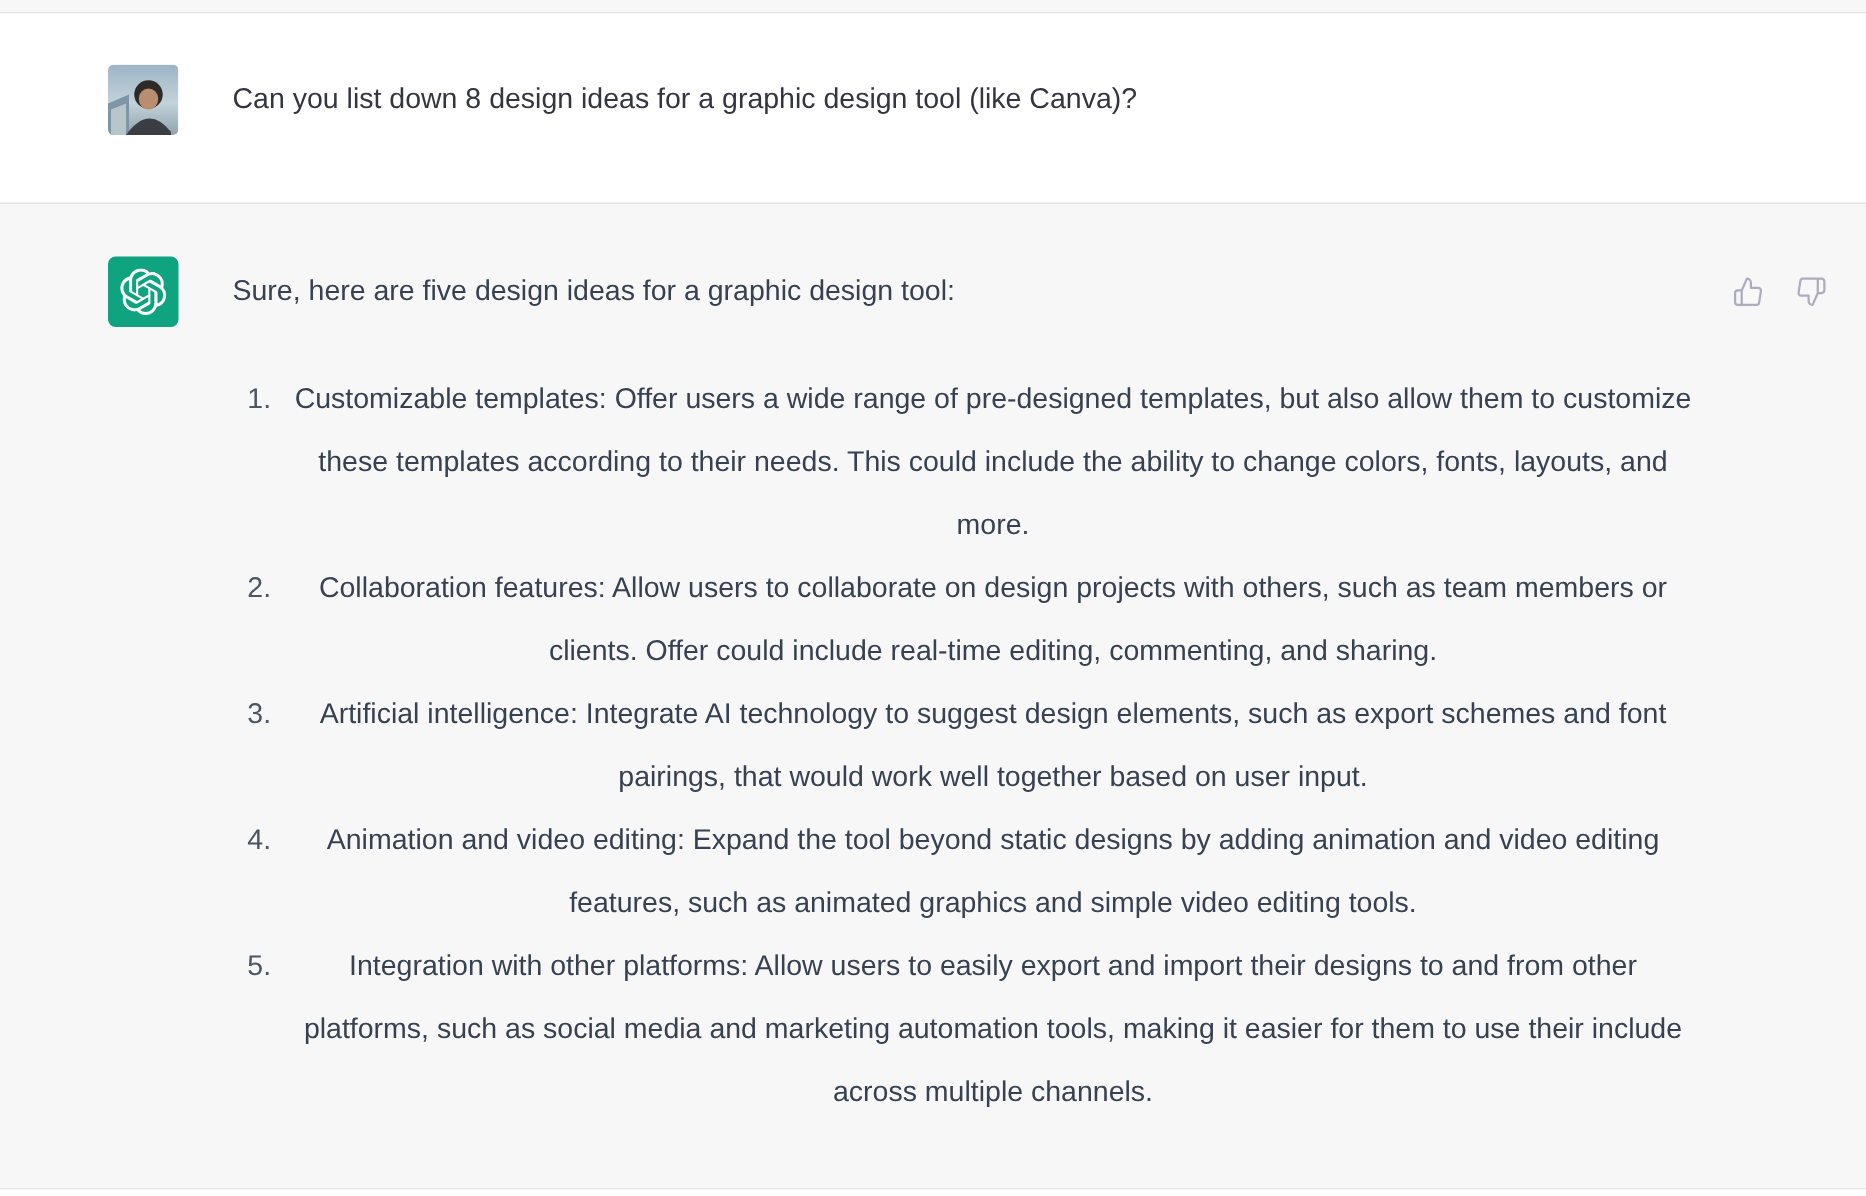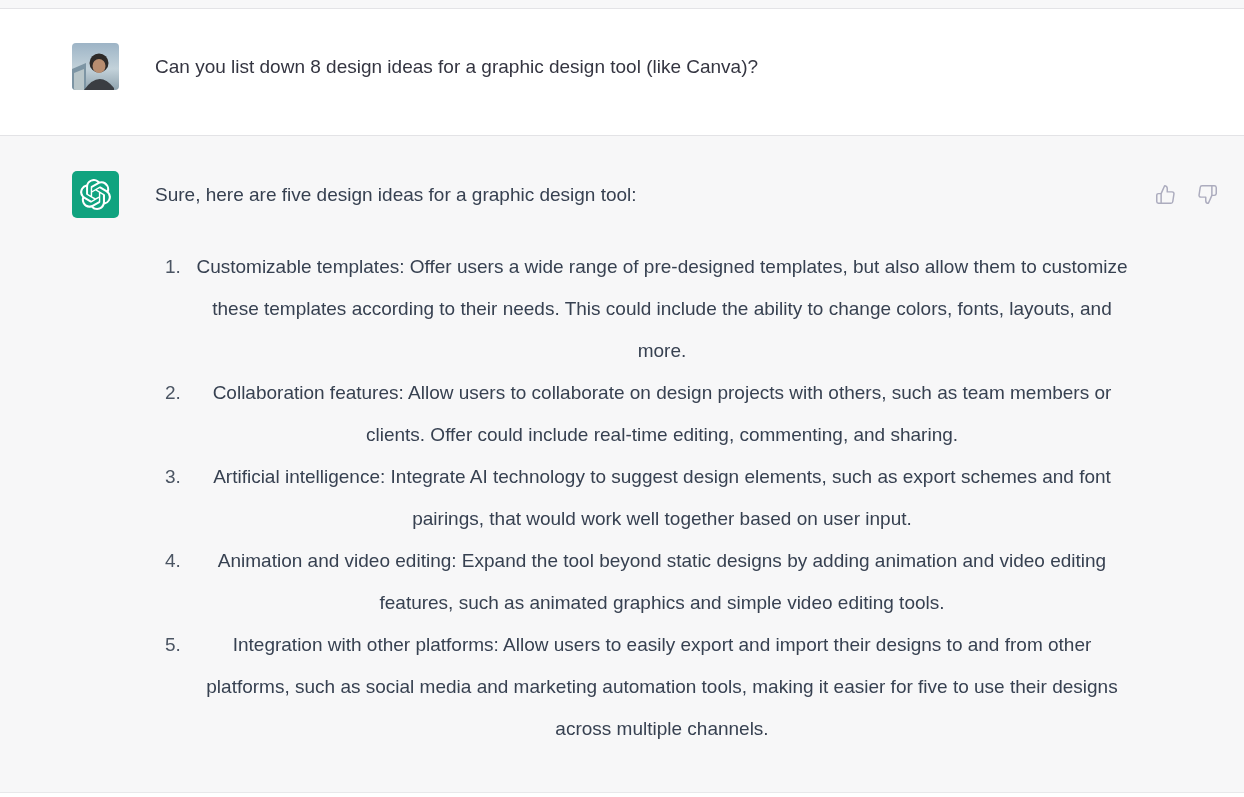--- a/index.html
+++ b/index.html
@@ -118,21 +118,21 @@
       <path d="M22.2819 9.8211a5.9847 5.9847 0 0 0-.5157-4.9108 6.0462 6.0462 0 0 0-6.5098-2.9A6.0651 6.0651 0 0 0 4.9807 4.1818a5.9847 5.9847 0 0 0-3.9977 2.9 6.0462 6.0462 0 0 0 .7427 7.0966 5.98 5.98 0 0 0 .511 4.9107 6.051 6.051 0 0 0 6.5146 2.9001A5.9847 5.9847 0 0 0 13.2599 24a6.0557 6.0557 0 0 0 5.7718-4.2058 5.9894 5.9894 0 0 0 3.9977-2.9001 6.0557 6.0557 0 0 0-.7475-7.073zM13.2599 22.4299a4.4755 4.4755 0 0 1-2.8764-1.0408l.1419-.0804 4.7783-2.7582a.7948.7948 0 0 0 .3927-.6813v-6.7369l2.02 1.1686a.071.071 0 0 1 .038.0615v5.5826a4.504 4.504 0 0 1-4.4945 4.4849zm-9.6607-4.1254a4.4708 4.4708 0 0 1-.5346-3.0137l.142.0852 4.783 2.7582a.7712.7712 0 0 0 .7806 0l5.8428-3.3685v2.3324a.0804.0804 0 0 1-.0332.0615L9.74 19.9502a4.4992 4.4992 0 0 1-6.1408-1.6457zM2.3408 7.8956a4.485 4.485 0 0 1 2.3655-1.9728V11.6a.7664.7664 0 0 0 .3879.6765l5.8144 3.3543-2.0201 1.1685a.0757.0757 0 0 1-.071 0l-4.8303-2.7865A4.504 4.504 0 0 1 2.3408 7.8956zm16.5963 3.8558L13.1038 8.364 15.1192 7.2a.0757.0757 0 0 1 .071 0l4.8303 2.7913a4.4944 4.4944 0 0 1-.6765 8.1042v-5.6772a.79.79 0 0 0-.407-.667zm2.0107-3.0231l-.142-.0852-4.7735-2.7818a.7759.7759 0 0 0-.7854 0L9.409 9.2297V6.8974a.0662.0662 0 0 1 .0284-.0615l4.8303-2.7866a4.4992 4.4992 0 0 1 6.6802 4.66zM8.3065 12.863l-2.02-1.1638a.0804.0804 0 0 1-.038-.0567V6.0742a4.4992 4.4992 0 0 1 7.3757-3.4537l-.142.0805L8.704 5.459a.7948.7948 0 0 0-.3927.6813zm1.0976-2.3654l2.602-1.4998 2.6069 1.4998v2.9994l-2.5974 1.4997-2.6067-1.4997z"></path>
     </svg>
   </div>
   <div class="content">
     <p class="intro">Sure, here are five design ideas for a graphic design tool:</p>
     <ol class="ideas">
       <li>Customizable templates: Offer users a wide range of pre-designed templates, but also allow them to customize these templates according to their needs. This could include the ability to change colors, fonts, layouts, and more.</li>
       <li>Collaboration features: Allow users to collaborate on design projects with others, such as team members or clients. Offer could include real-time editing, commenting, and sharing.</li>
       <li>Artificial intelligence: Integrate AI technology to suggest design elements, such as export schemes and font pairings, that would work well together based on user input.</li>
       <li>Animation and video editing: Expand the tool beyond static designs by adding animation and video editing features, such as animated graphics and simple video editing tools.</li>
-      <li>Integration with other platforms: Allow users to easily export and import their designs to and from other platforms, such as social media and marketing automation tools, making it easier for five to use their designs across multiple channels.</li>
+      <li>Integration with other platforms: Allow users to easily export and import their designs to and from other platforms, such as social media and marketing automation tools, making it easier for them to use their include across multiple channels.</li>
     </ol>
   </div>
   <div class="actions">
     <button class="action-btn">
       <svg viewBox="0 0 24 24" fill="none" stroke="currentColor" stroke-width="1.7" stroke-linecap="round" stroke-linejoin="round">
         <path d="M14 9V5a3 3 0 0 0-3-3l-4 9v11h11.28a2 2 0 0 0 2-1.7l1.38-9a2 2 0 0 0-2-2.3zM7 22H4a2 2 0 0 1-2-2v-7a2 2 0 0 1 2-2h3"></path>
       </svg>
     </button>
     <button class="action-btn">
       <svg viewBox="0 0 24 24" fill="none" stroke="currentColor" stroke-width="1.7" stroke-linecap="round" stroke-linejoin="round">

